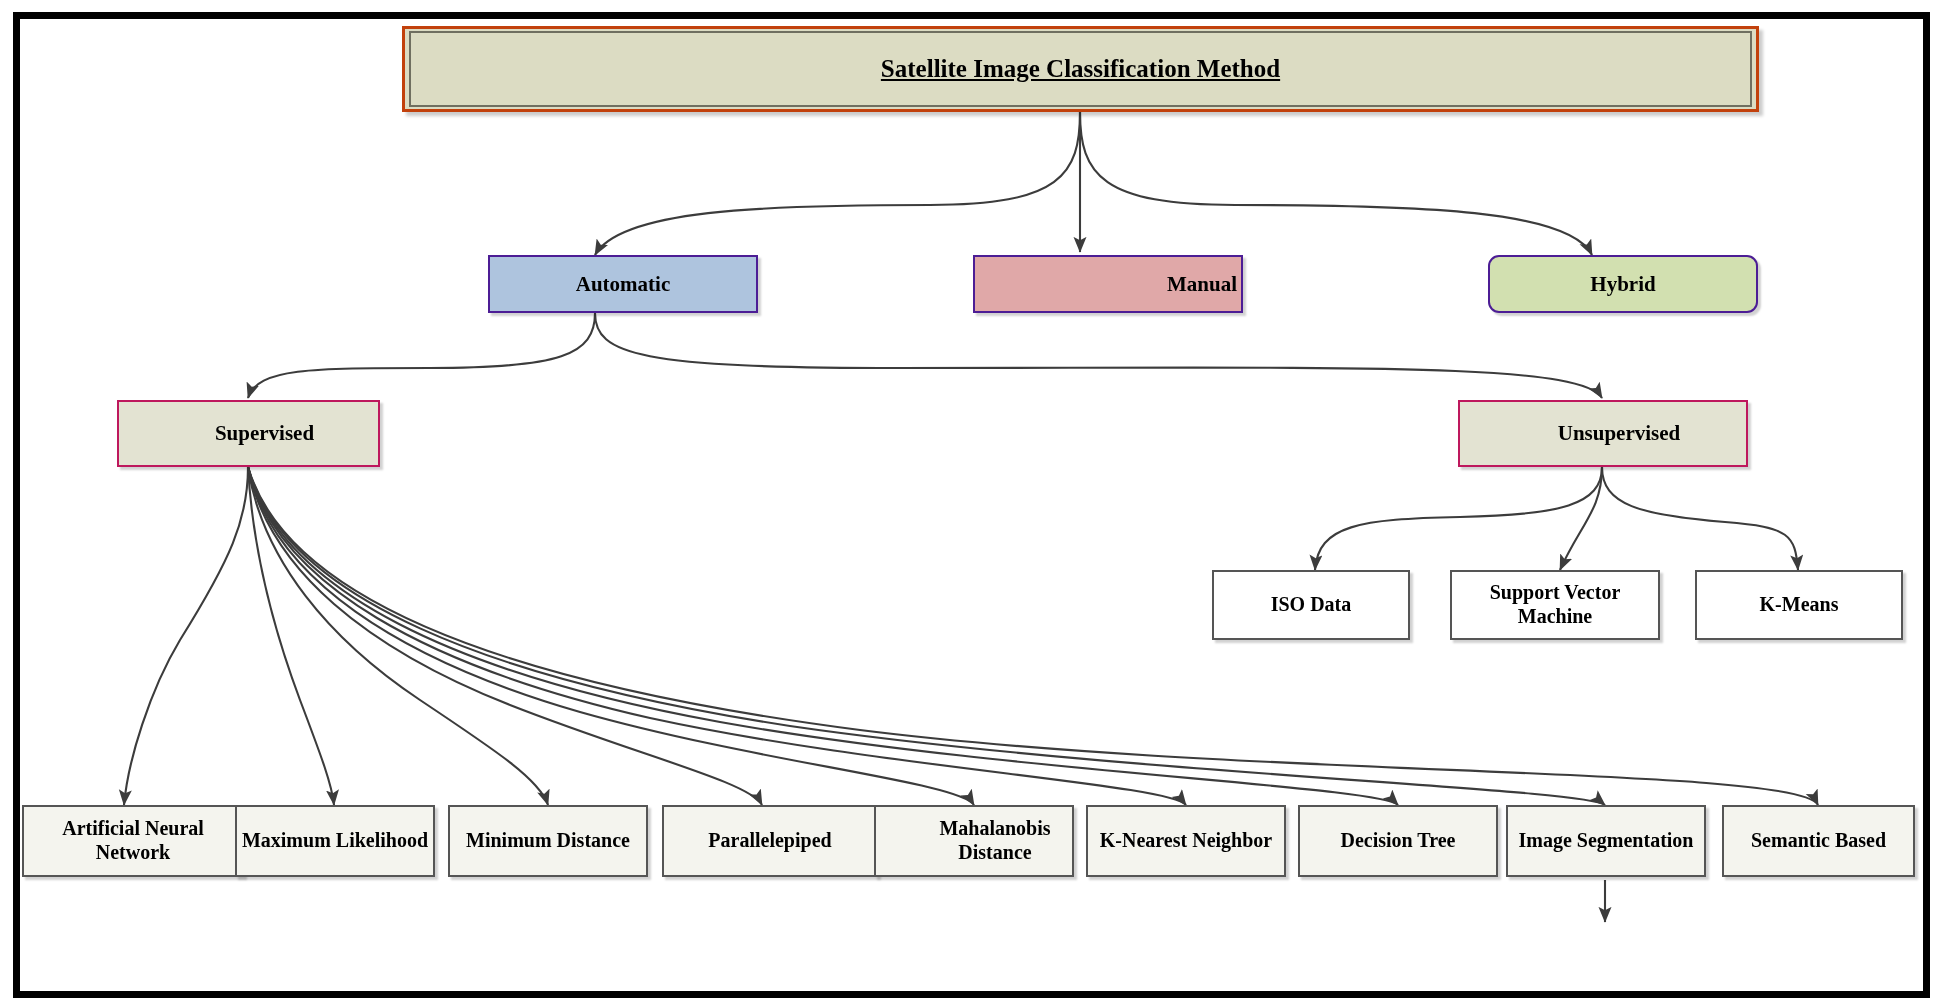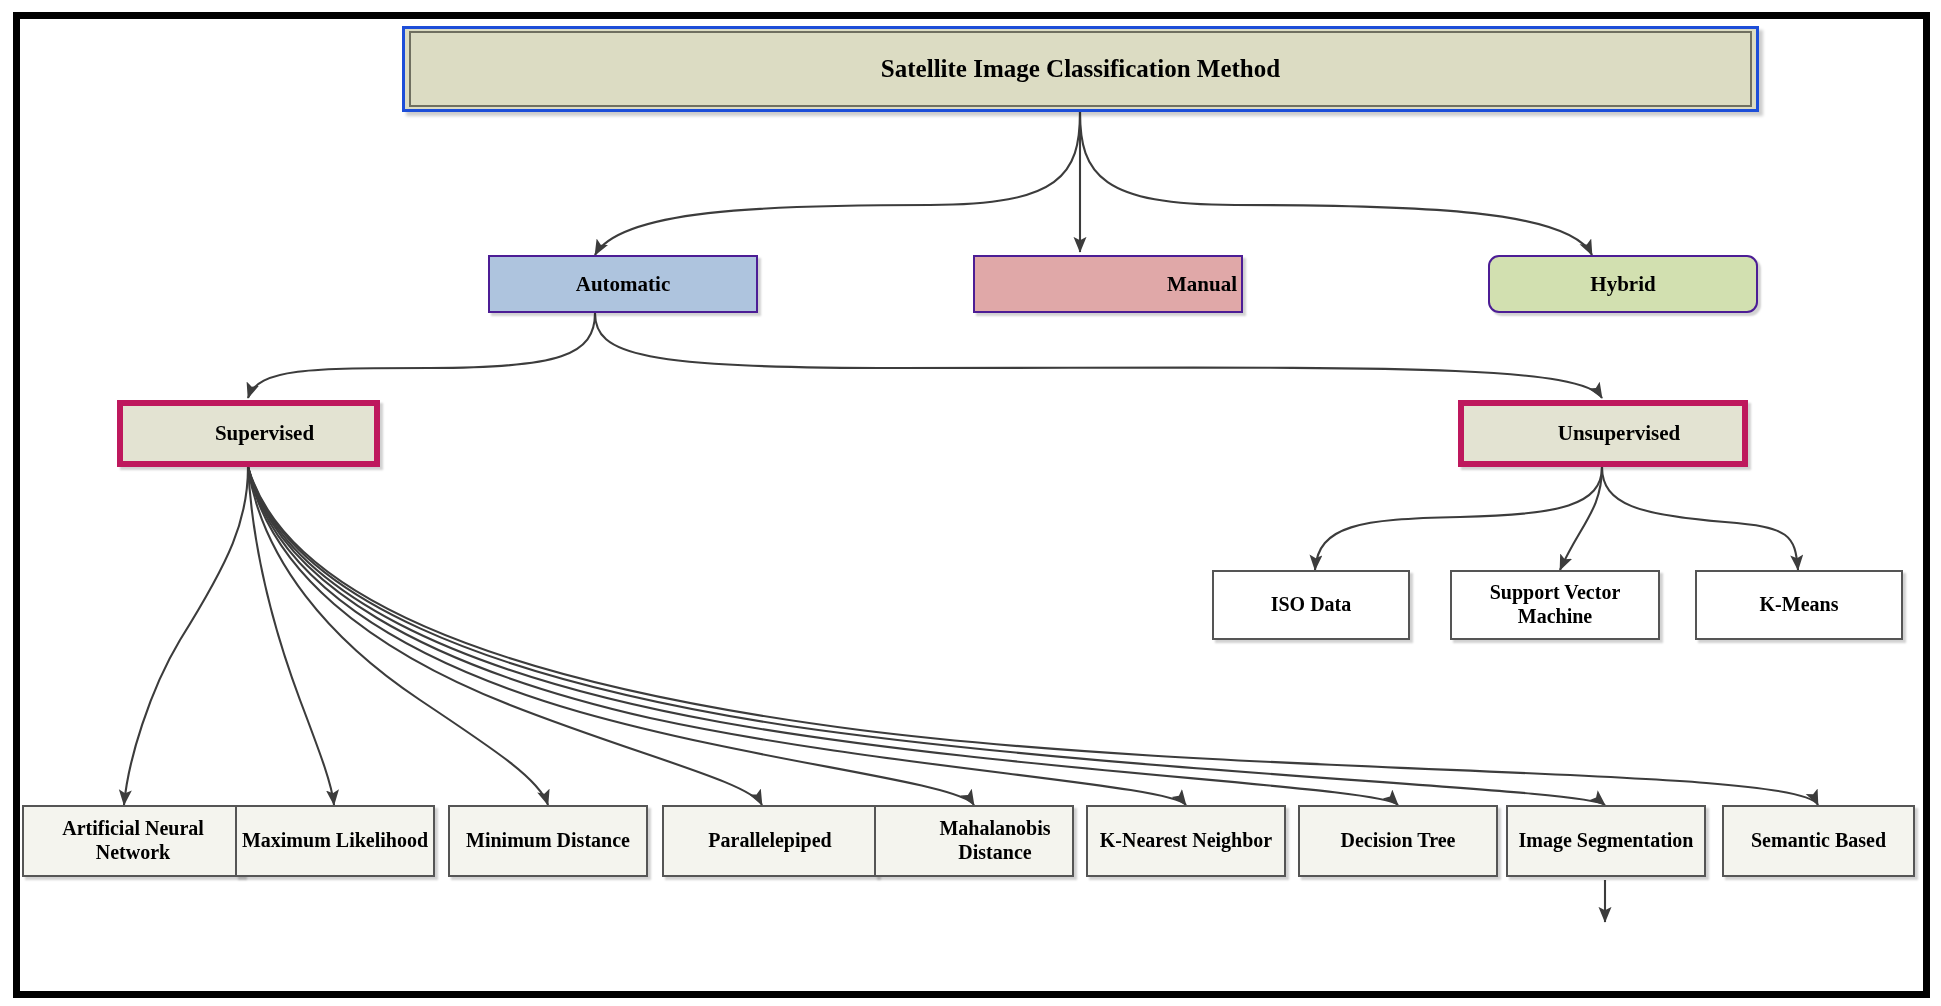--- a/index.html
+++ b/index.html
@@ -52,23 +52,24 @@
     background: #ffffff;
     padding: 2px 4px;
   }
   .node .label {
     display: block;
     width: 100%;
   }
   
   .node.root {
     background: #dcdcc3;
-    border: 3px solid #1d4ed8;
+    border: 3px solid #c2410c;
     font-size: 25px;
     box-shadow: 4px 4px 3px rgba(0,0,0,0.20);
+    text-decoration: underline;
   }
   .node.root .inner {
     width: 100%;
     height: 100%;
     border: 2px solid #6f6f60;
     display: flex;
     align-items: center;
     justify-content: center;
     box-sizing: border-box;
   }
@@ -78,21 +79,21 @@
     border: 2px solid #4c1d95;
     margin-left: 28px;
   }
   .node.cat-auto   { background: #aec4de; }
   .node.cat-manual { background: #e0a8a8; }
   .node.cat-hybrid { background: #d2e0b0; }
   
   .node.l3 {
     background: #e3e3d2;
     font-size: 21px;
-    border: 6px solid #be185d;
+    border: 2px solid #be185d;
     padding-left: 36px;
   }
   
   .node.leaf {
     background: #f4f4ee;
     font-size: 20px;
     border: 2px solid #555555;
   }
   .node.leaf.white { background: #ffffff; }
   .node.leaf.obja  { background: #d4e0ef; }

